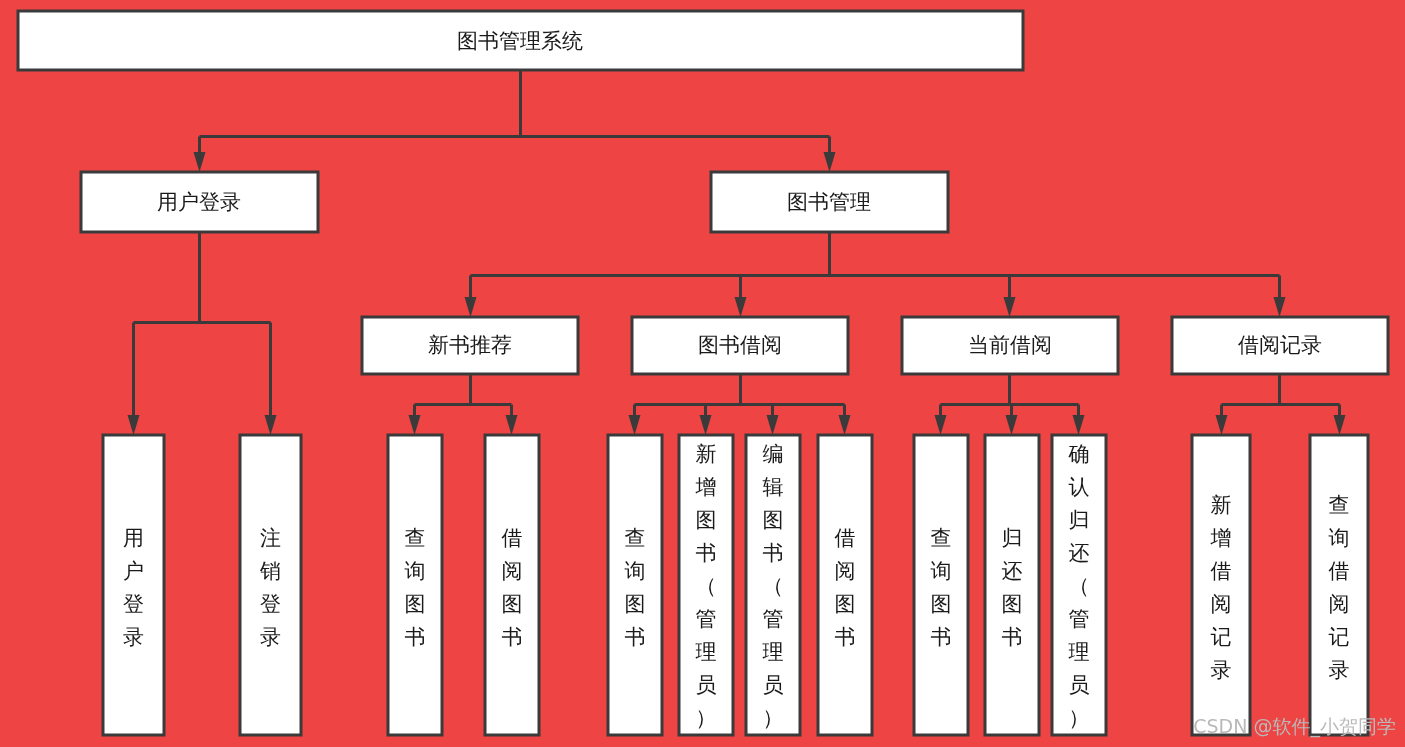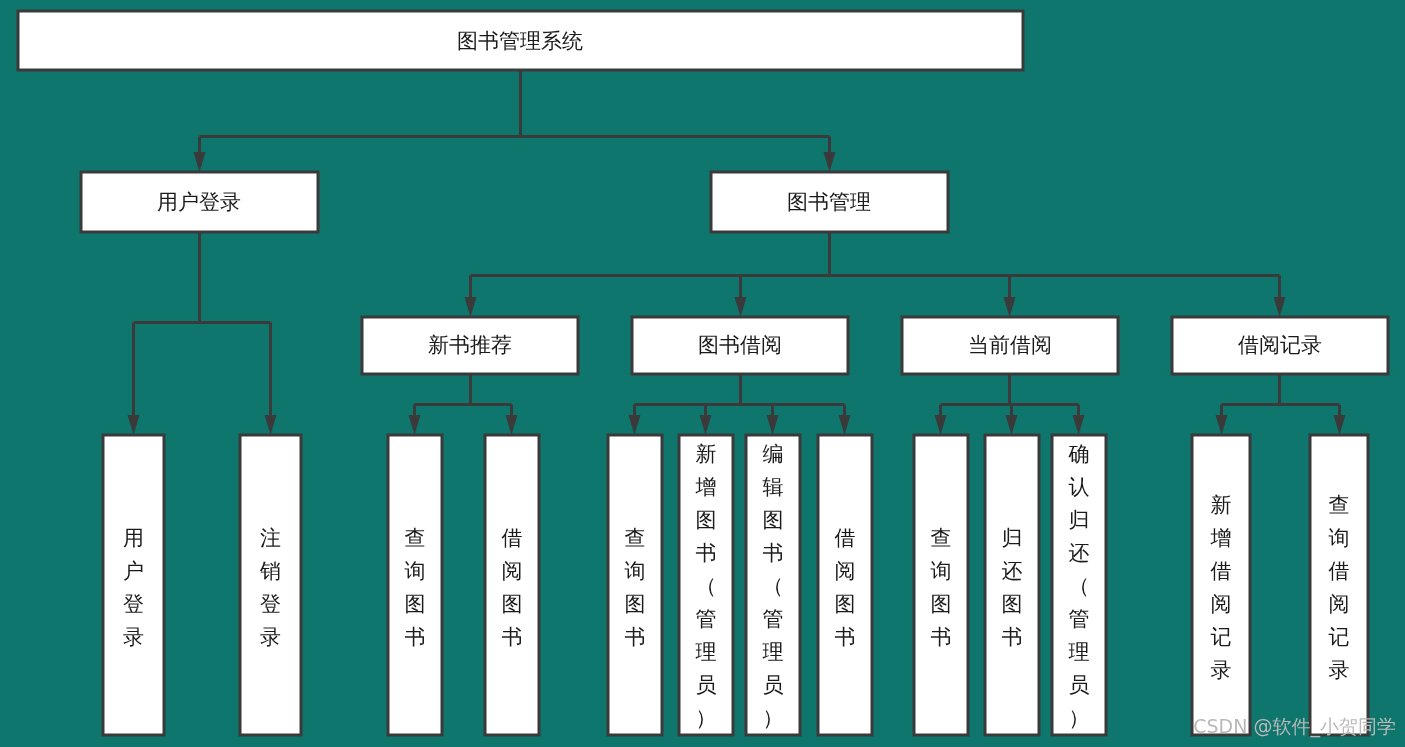--- a/index.html
+++ b/index.html
@@ -10,21 +10,21 @@
   body {
     width: 1405px;
     height: 747px;
     font-family: "DejaVu Sans", "Liberation Sans", sans-serif;
     overflow: hidden;
   }
   #diagram-root {
     position: relative;
     width: 1405px;
     height: 747px;
-    background: #0f766e;
+    background: #ef4444;
   }
   svg#tree-svg {
     position: absolute;
     left: 0;
     top: 0;
     width: 1405px;
     height: 747px;
     display: block;
   }
   .node-box {

